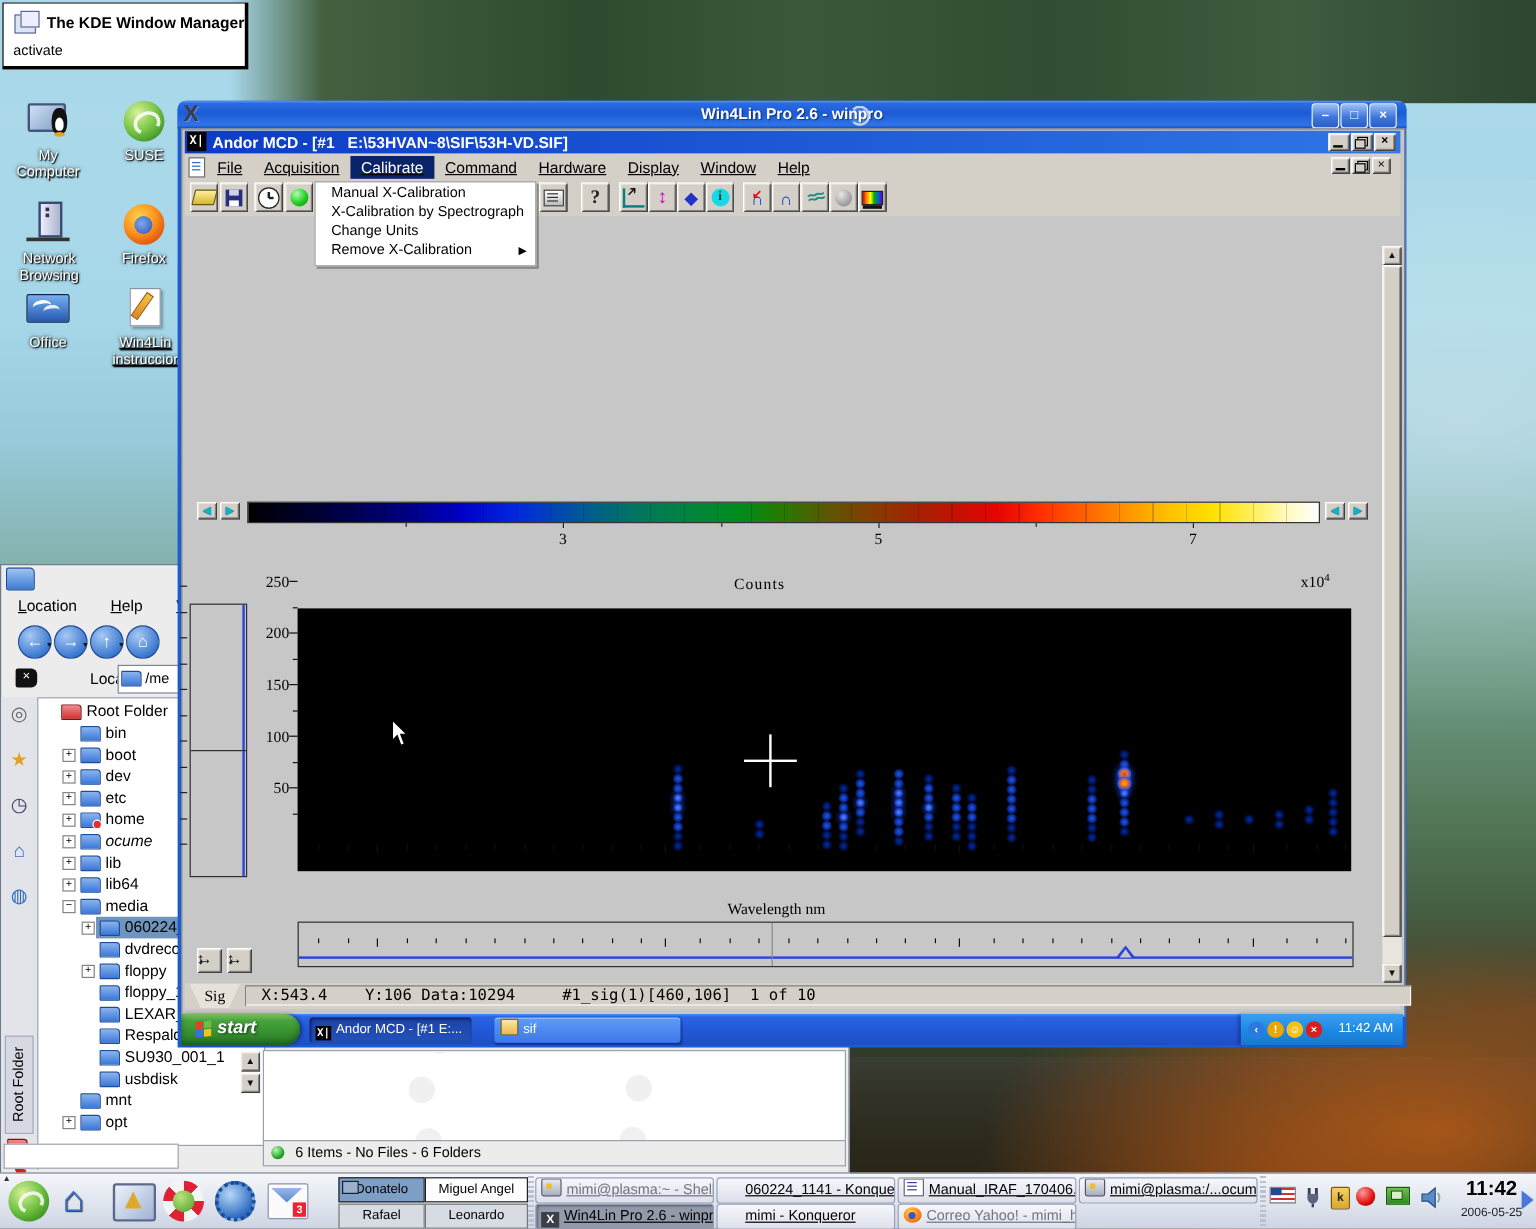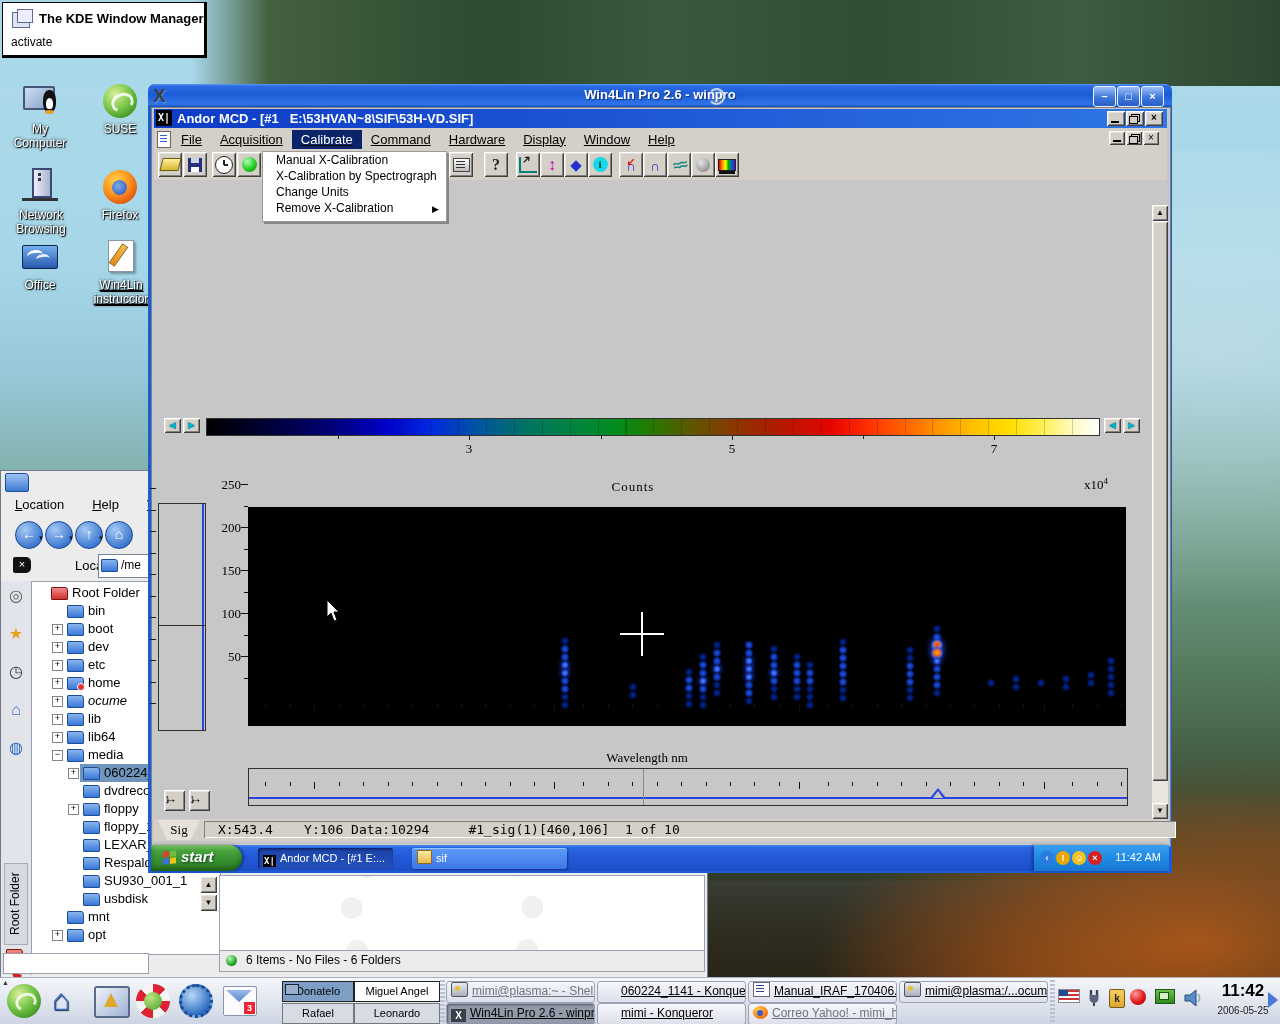--- a/index.html
+++ b/index.html
@@ -155,23 +155,23 @@
   #sig-field{position:absolute;left:50px;top:2px;width:958px;height:17px;background:#d4d0c8;
     box-shadow:inset 1px 1px 0 #808080,inset -1px -1px 0 #fff;
     font-family:"DejaVu Sans Mono",monospace;font-size:13px;line-height:17px;white-space:pre;padding-left:14px;}
   
   #an-scroll{position:absolute;left:1000px;top:97px;width:16px;height:614px;background:#e9e6e0;}
   .sb-btn{position:absolute;left:0;width:16px;height:16px;font-size:8px;text-align:center;line-height:16px;color:#111;}
   #sb-thumb{position:absolute;left:0;top:16px;width:16px;height:560px;}
   
   #xp-taskbar{position:absolute;left:3px;top:761px;width:1018px;height:26px;
     background:linear-gradient(180deg,#4c8df8 0%,#2a66e4 9%,#2258d8 50%,#1e4fc8 95%);}
-  #xp-start{position:absolute;left:0;top:0;width:75px;height:26px;border-radius:0 13px 13px 0;
+  #xp-start{position:absolute;left:0;top:0;width:99px;height:26px;border-radius:0 13px 13px 0;
     background:linear-gradient(180deg,#7cc464 0%,#48a23c 22%,#389230 55%,#2c7e28 100%);
-    box-shadow:inset 0 -3px 5px rgba(0,40,0,.4),2px 0 3px rgba(0,0,30,.4);padding-left:16px;}
+    box-shadow:inset 0 -3px 5px rgba(0,40,0,.4),2px 0 3px rgba(0,0,30,.4);}
   #xp-flag{position:absolute;left:12px;top:6px;width:13px;height:13px;transform:skewY(-6deg);}
   .fsq{position:absolute;width:6px;height:6px;}
   #xp-start-label{position:absolute;left:30px;top:3px;color:#fff;font-weight:bold;font-style:italic;font-size:15px;text-shadow:1px 1px 2px #14401a;}
   .xp-task{position:absolute;top:3px;height:21px;border-radius:3px;color:#fff;font-size:11px;line-height:21px;white-space:nowrap;overflow:hidden;}
   .xp-task .tico{display:inline-block;width:13px;height:12px;margin:0 4px 0 5px;vertical-align:-2px;}
   .xp-task.pressed{background:linear-gradient(180deg,#1c43a8,#2451bc);box-shadow:inset 1px 1px 3px rgba(0,0,40,.7);}
   .xp-task.up{background:linear-gradient(180deg,#5e9cf8,#3c78e8);box-shadow:inset 0 1px 0 rgba(255,255,255,.4),1px 1px 2px rgba(0,0,40,.4);}
   .tico.andor{background:#000;color:#fff;font-size:9px;font-weight:bold;text-align:center;line-height:12px;font-family:"DejaVu Sans Mono",monospace;}
   .tico.folder{background:linear-gradient(180deg,#ffe9a2,#e8b84c);border:1px solid #8a6a14;border-radius:1px;position:relative;}
   #xp-tray{position:absolute;left:883px;top:0;width:135px;height:26px;

